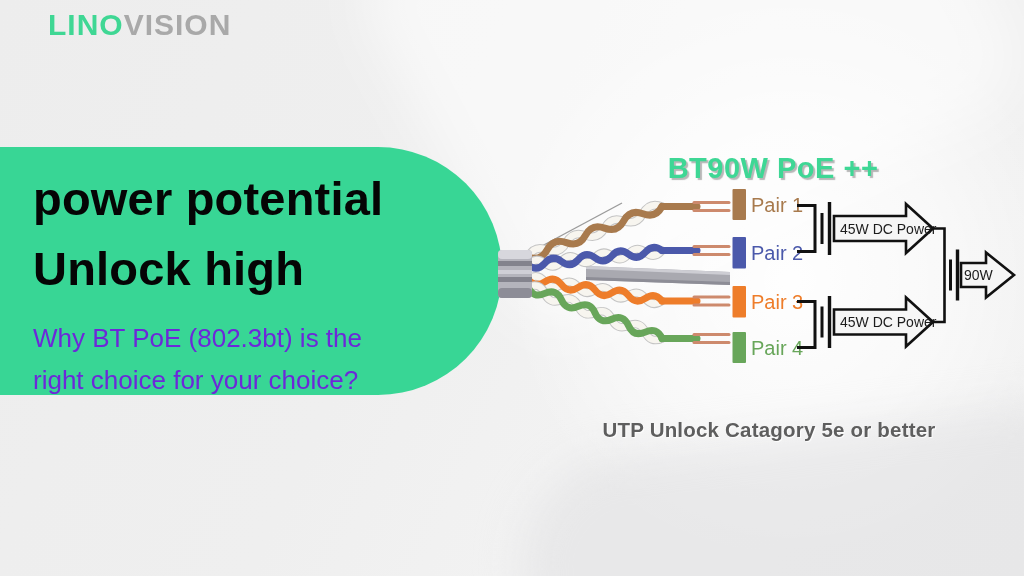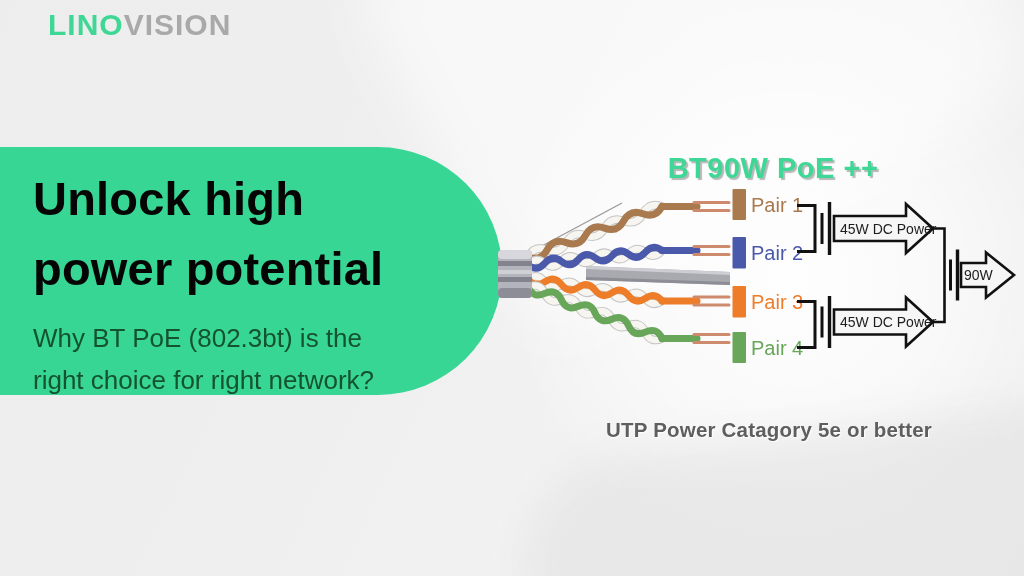--- a/index.html
+++ b/index.html
@@ -21,21 +21,21 @@
   .logo{position:absolute;left:48px;top:8px;font-size:30px;font-weight:bold;letter-spacing:1px;}
   .logo .p1{color:#3fd794;}
   .logo .p2{color:#a9a9a9;}
 
   
   .hero{position:absolute;left:0;top:147px;width:502px;height:248px;
         border-radius:0 124px 124px 0;background:#38d695;box-sizing:border-box;
         padding:17px 0 0 33px;}
   .hero-title{margin:0;font-size:47px;line-height:70px;font-weight:bold;color:#050505;letter-spacing:0.2px;}
   .hero-title .line{display:block;}
-  .hero-sub{margin:13px 0 0 0;font-size:26px;line-height:42px;font-weight:normal;color:#14532d;}
+  .hero-sub{margin:13px 0 0 0;font-size:26px;line-height:42px;font-weight:normal;color:#6d28d9;}
   .hero-sub .line{display:block;}
 
   
   .diagram-title{position:absolute;left:773px;top:122px;transform:translateX(-50%);
     white-space:nowrap;font-size:29px;font-weight:bold;letter-spacing:0.5px;color:#3ed795;
     text-shadow:2px 2px 1px rgba(125,125,125,0.55);}
   .caption{position:absolute;left:769px;top:418px;transform:translateX(-50%);
     white-space:nowrap;font-size:20.5px;font-weight:bold;letter-spacing:0.2px;color:#5e5e5e;
     text-shadow:1px 1px 1px rgba(255,255,255,0.9);}
 
@@ -51,26 +51,26 @@
   <div class="sheen sheen-right"></div>
   <div class="sheen sheen-top"></div>
   <div class="sheen sheen-bottom"></div>
 
   <div class="logo">
     <span class="p1">LINO</span><span class="p2">VISION</span>
   </div>
 
   <div class="hero" style="background: rgb(56, 214, 149);">
     <h1 class="hero-title">
+      <span class="line">power potential</span>
       <span class="line">Unlock high</span>
-      <span class="line">power potential</span>
     </h1>
     <p class="hero-sub">
       <span class="line">Why BT PoE (802.3bt) is the</span>
-      <span class="line">right choice for right network?</span>
+      <span class="line">right choice for your choice?</span>
     </p>
   </div>
 
   <div class="diagram-title" style="color: rgb(62, 215, 149); margin-top: 30px;">BT90W PoE ++</div>
 
   <svg class="diagram" viewBox="0 0 1024 576">
 
     <line x1="527" y1="254" x2="622" y2="203" stroke="#9b9b9b" stroke-width="1.4"></line>
 
     <g>
@@ -143,14 +143,14 @@
     <polygon points="834,216 906,216 906,204 933,228.5 906,253 906,241 834,241" fill="#f6f6f6" stroke="#111" stroke-width="2.6"></polygon>
     <polygon points="834,309.5 906,309.5 906,297.5 933,322 906,346.5 906,334.5 834,334.5" fill="#f6f6f6" stroke="#111" stroke-width="2.6"></polygon>
     <text class="arrow-label" x="840" y="233.5">45W DC Power</text>
     <text class="arrow-label" x="840" y="327">45W DC Power</text>
 
     <path d="M933,228.5 L944.5,228.5 L944.5,322 L933,322" fill="none" stroke="#111" stroke-width="2.6"></path>
     <polygon points="961,263 986,263 986,252.5 1014,275 986,297.5 986,287 961,287" fill="#f6f6f6" stroke="#111" stroke-width="2.6"></polygon>
     <text class="arrow-label" x="964" y="280">90W</text>
   </svg>
 
-  <div class="caption">UTP Power Catagory 5e or better</div>
+  <div class="caption">UTP Unlock Catagory 5e or better</div>
 </div>
 
 </body></html>

